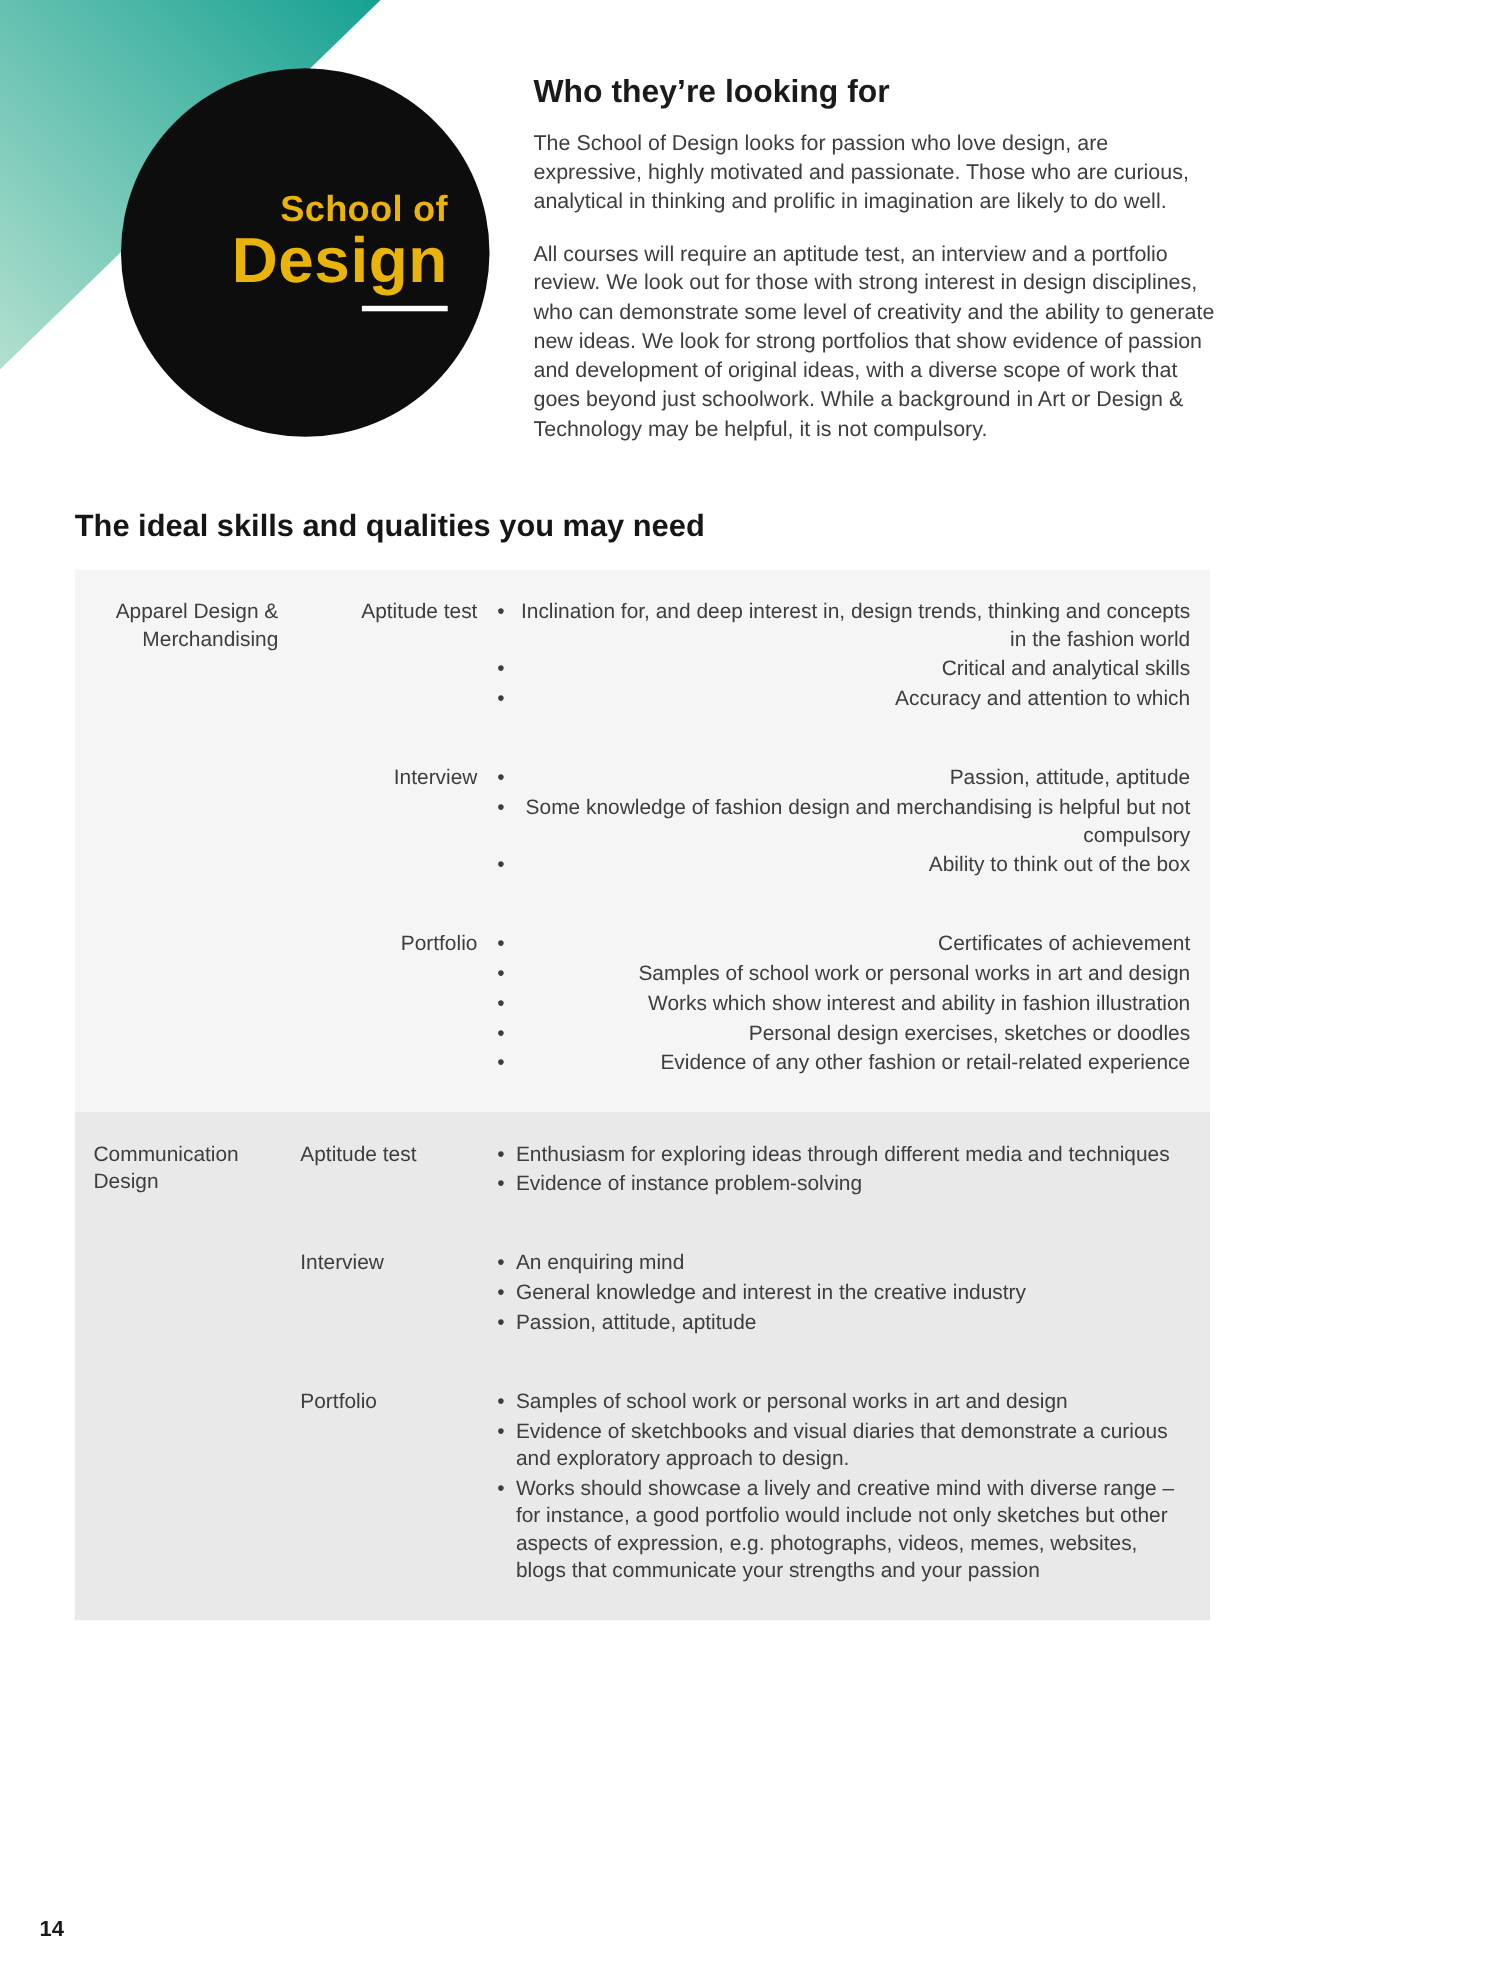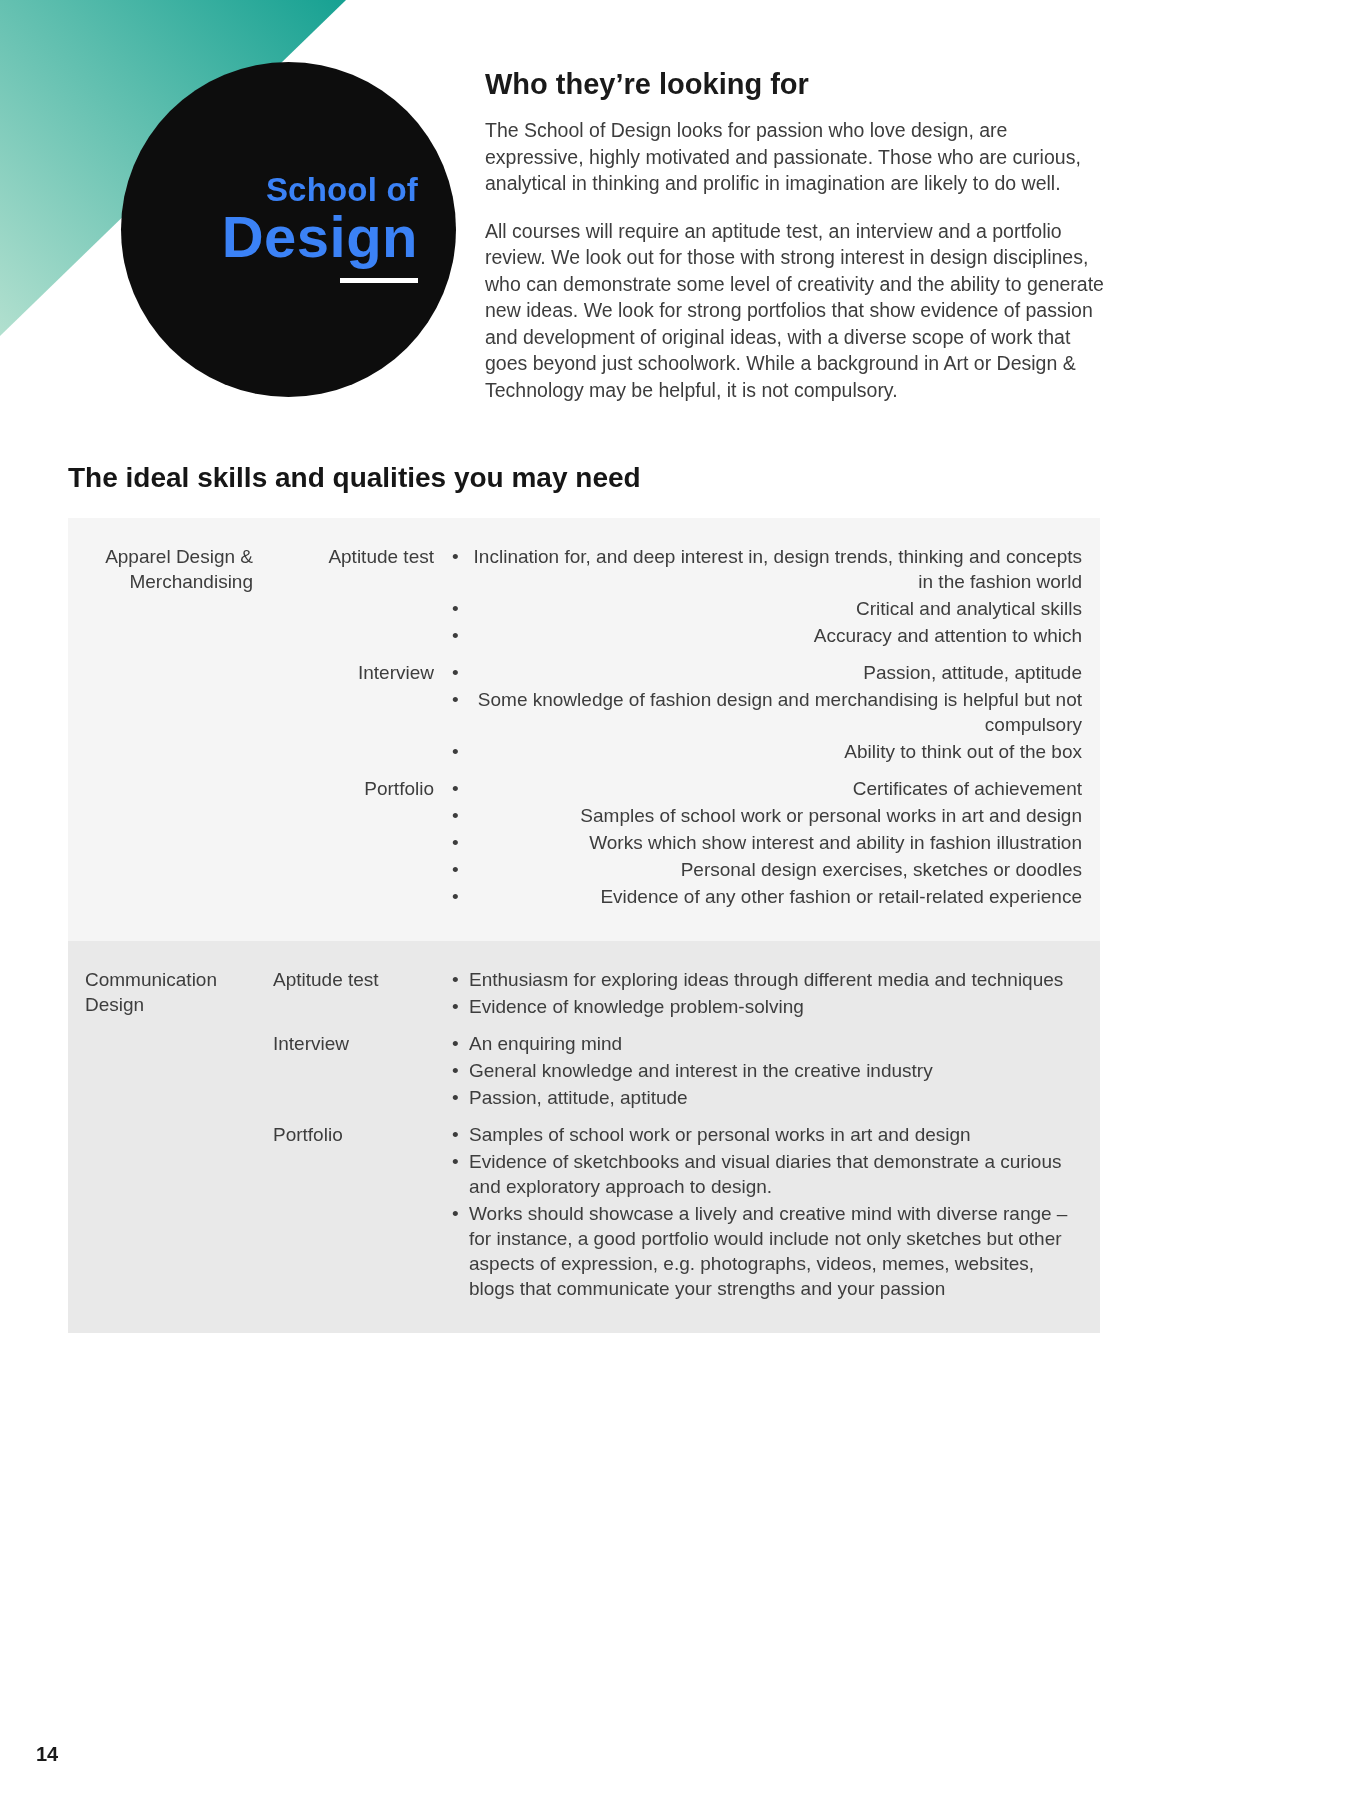--- a/index.html
+++ b/index.html
@@ -21,25 +21,25 @@
   }
   .gradient-shape {
     position: absolute;
     top: 0; left: 0;
     width: 346px; height: 336px;
     background: linear-gradient(225deg, var(--gradient-start, #16a192), var(--gradient-end, #b2e0cf));
     clip-path: polygon(0 0, 100% 0, 0 100%);
   }
   .badge-circle {
     position: absolute;
-    left: 121px; top: 62px;
+    left: 110px; top: 62px;
     width: 335px; height: 335px;
     border-radius: 50%;
     background: #0d0d0d;
-    color: #3b82f6;
+    color: #eab308;
   }
   .badge-text {
     position: absolute;
     right: 38px; top: 110px;
     text-align: right;
   }
   .badge-line1 {
     font-size: 33px;
     font-weight: 700;
     letter-spacing: 0.2px;
@@ -112,21 +112,21 @@
   }
   .band-light { background: var(--row-light, #f5f5f5); text-align: right; }
   .band-gray  { background: var(--row-gray, #e9e9e9); }
 
   .cell-course {
     font-size: 19px;
     line-height: 25px;
     color: #3d3d3d;
     padding-right: 20px;
   }
-  .methods { flex: 1 1 auto; display: flex; flex-direction: column; gap: 10px; }
+  .methods { flex: 1 1 auto; display: flex; flex-direction: column; gap: 45px; }
   .method-block { display: flex; }
   .cell-method {
     width: 177px; flex: 0 0 177px;
     font-size: 19px;
     line-height: 25px;
     color: #3d3d3d;
     padding-right: 16px;
   }
   ul.points {
     flex: 1 1 auto;
@@ -210,21 +210,21 @@
           </div>
         </div>
       </div>
       <div class="row-grid band band-gray">
         <div class="cell-course col-course">Communication Design</div>
         <div class="methods">
           <div class="method-block">
             <div class="cell-method">Aptitude test</div>
             <ul class="points">
               <li>Enthusiasm for exploring ideas through different media and techniques</li>
-              <li>Evidence of knowledge problem-solving</li>
+              <li>Evidence of instance problem-solving</li>
             </ul>
           </div>
           <div class="method-block">
             <div class="cell-method">Interview</div>
             <ul class="points">
               <li>An enquiring mind</li>
               <li>General knowledge and interest in the creative industry</li>
               <li>Passion, attitude, aptitude</li>
             </ul>
           </div>

